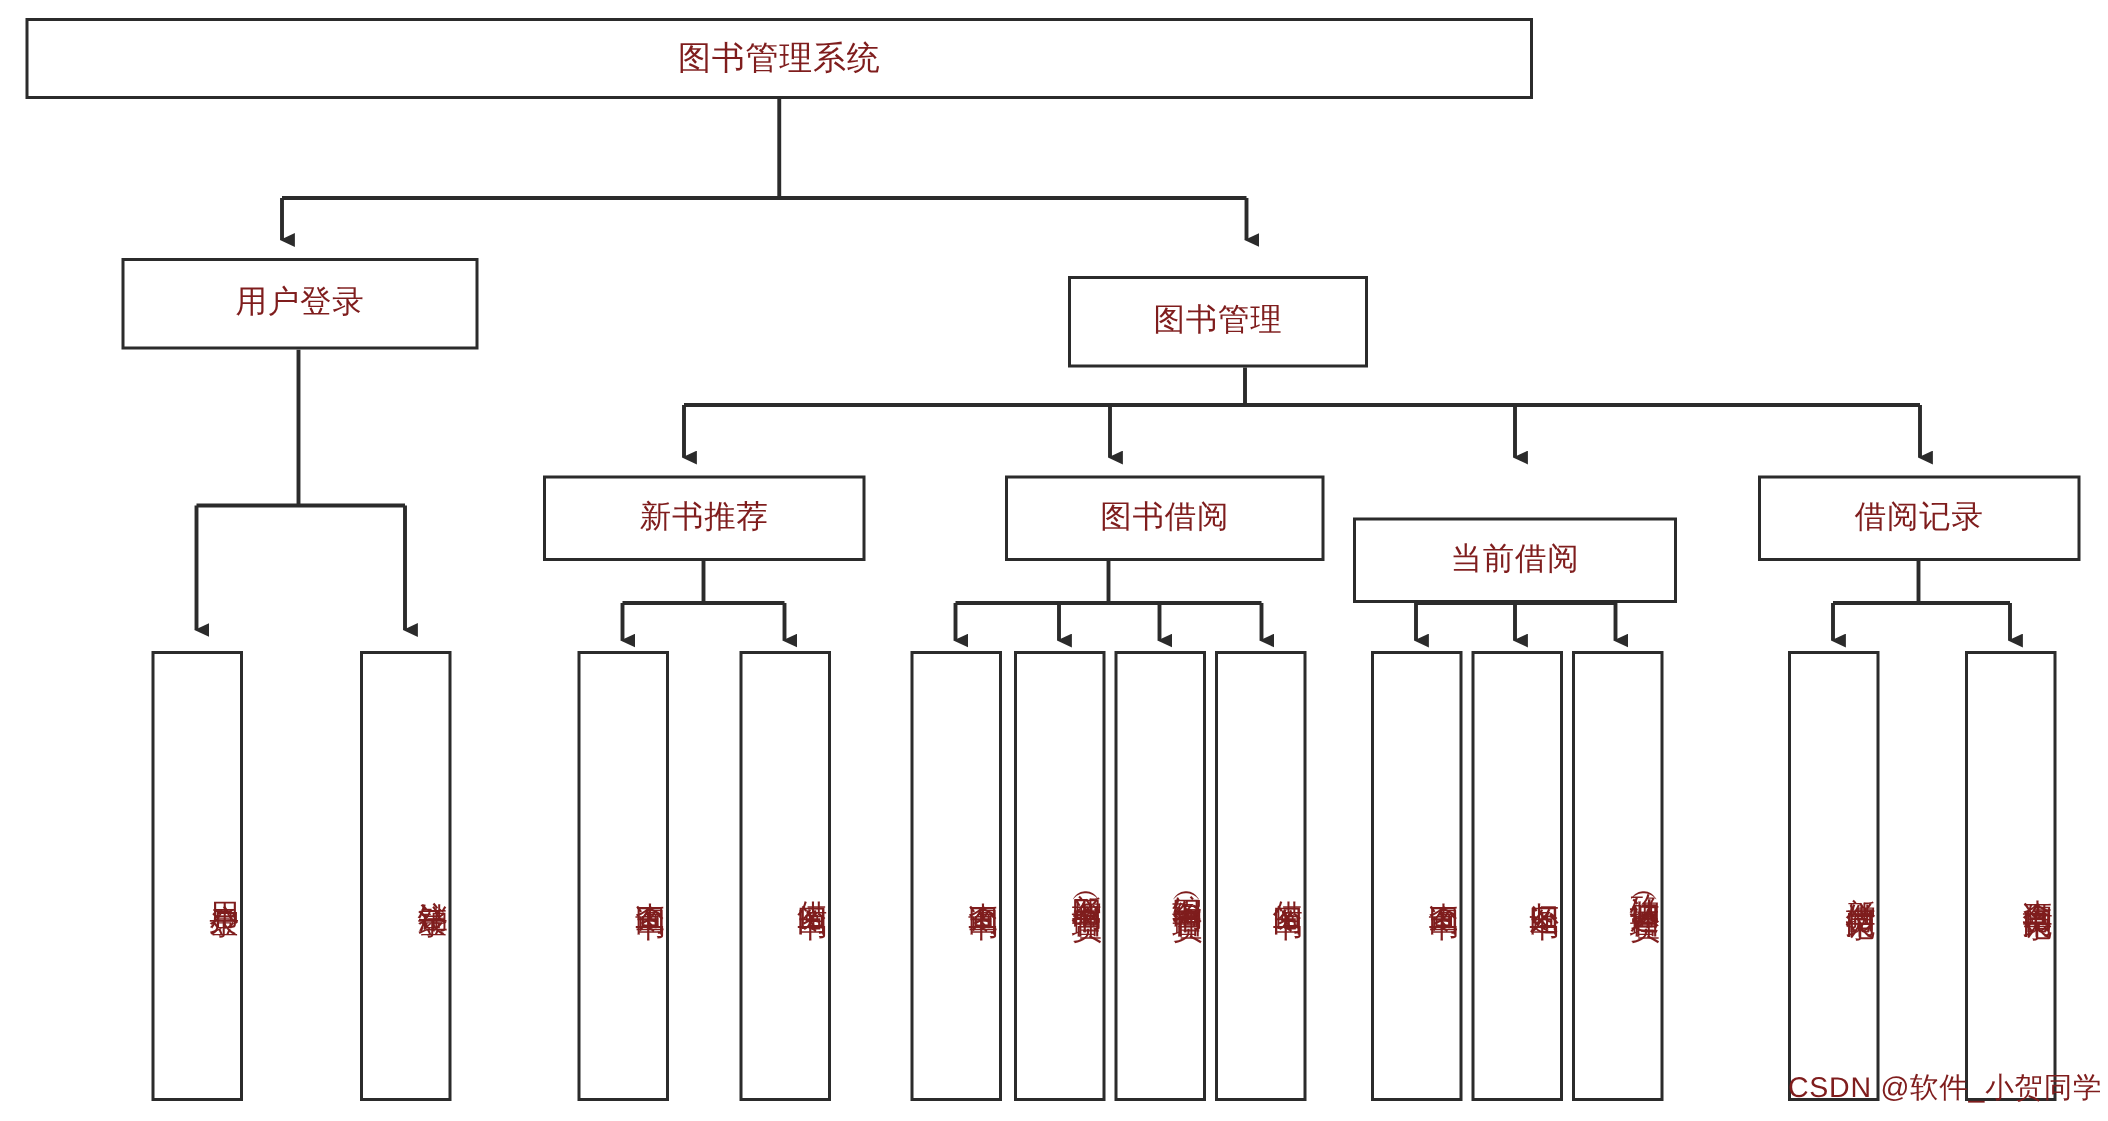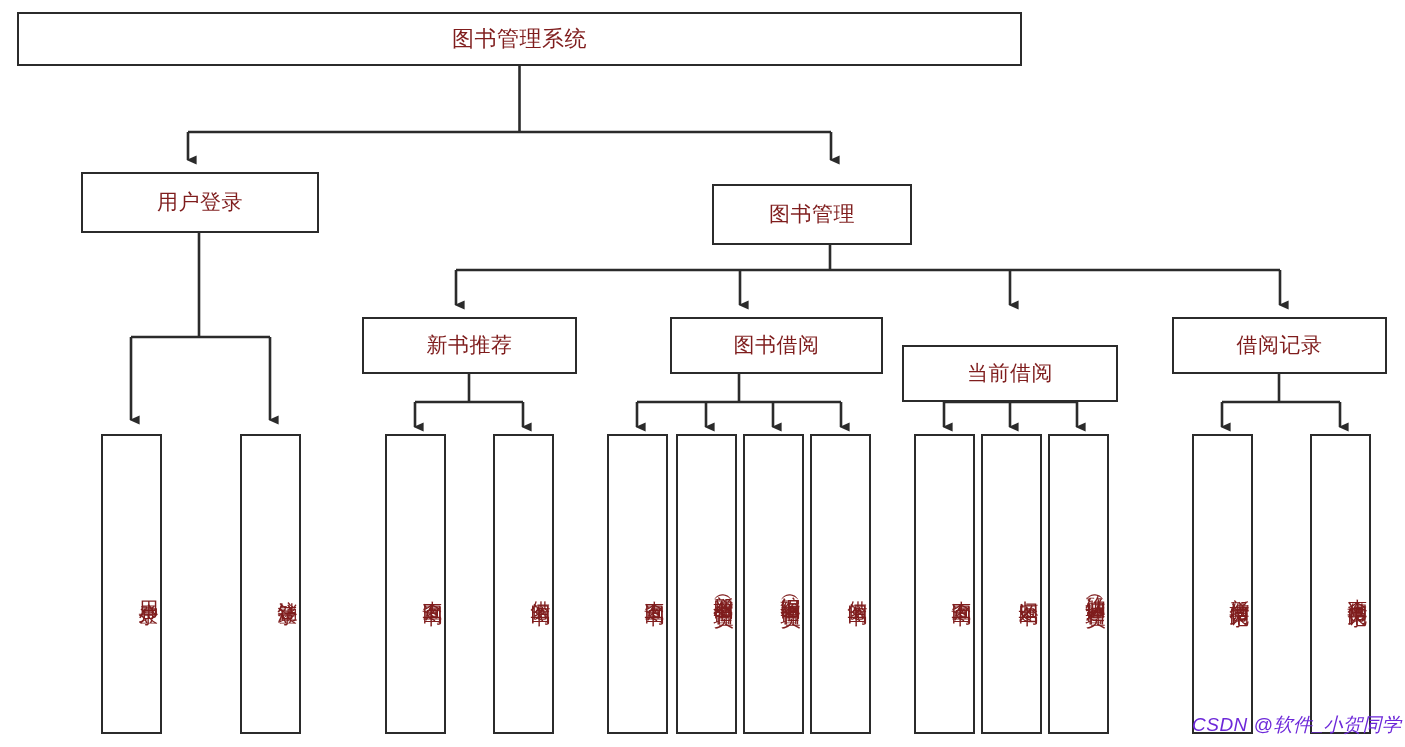--- a/index.html
+++ b/index.html
@@ -57,25 +57,24 @@
     text-orientation: upright;
     display: block;
     white-space: normal;
   }
   .node.vert.tall .vlabel {
     padding-top: 0;
   }
   .watermark {
     position: absolute;
     font-size: 19px;
-    color: #6d28d9;
+    color: #7f1d1d;
     white-space: nowrap;
     letter-spacing: 0.5px;
     font-family: "Liberation Sans", "DejaVu Sans", sans-serif;
-    font-style: italic;
   }
 </style>
 </head>
 <body>
 
 <div id="canvas">
 
   <svg id="edges" viewBox="0 0 1405 747" xmlns="http://www.w3.org/2000/svg">
     <defs>
       <marker id="arrowhead" markerWidth="10" markerHeight="10" refX="4.6" refY="8.6" orient="auto" markerUnits="userSpaceOnUse">

